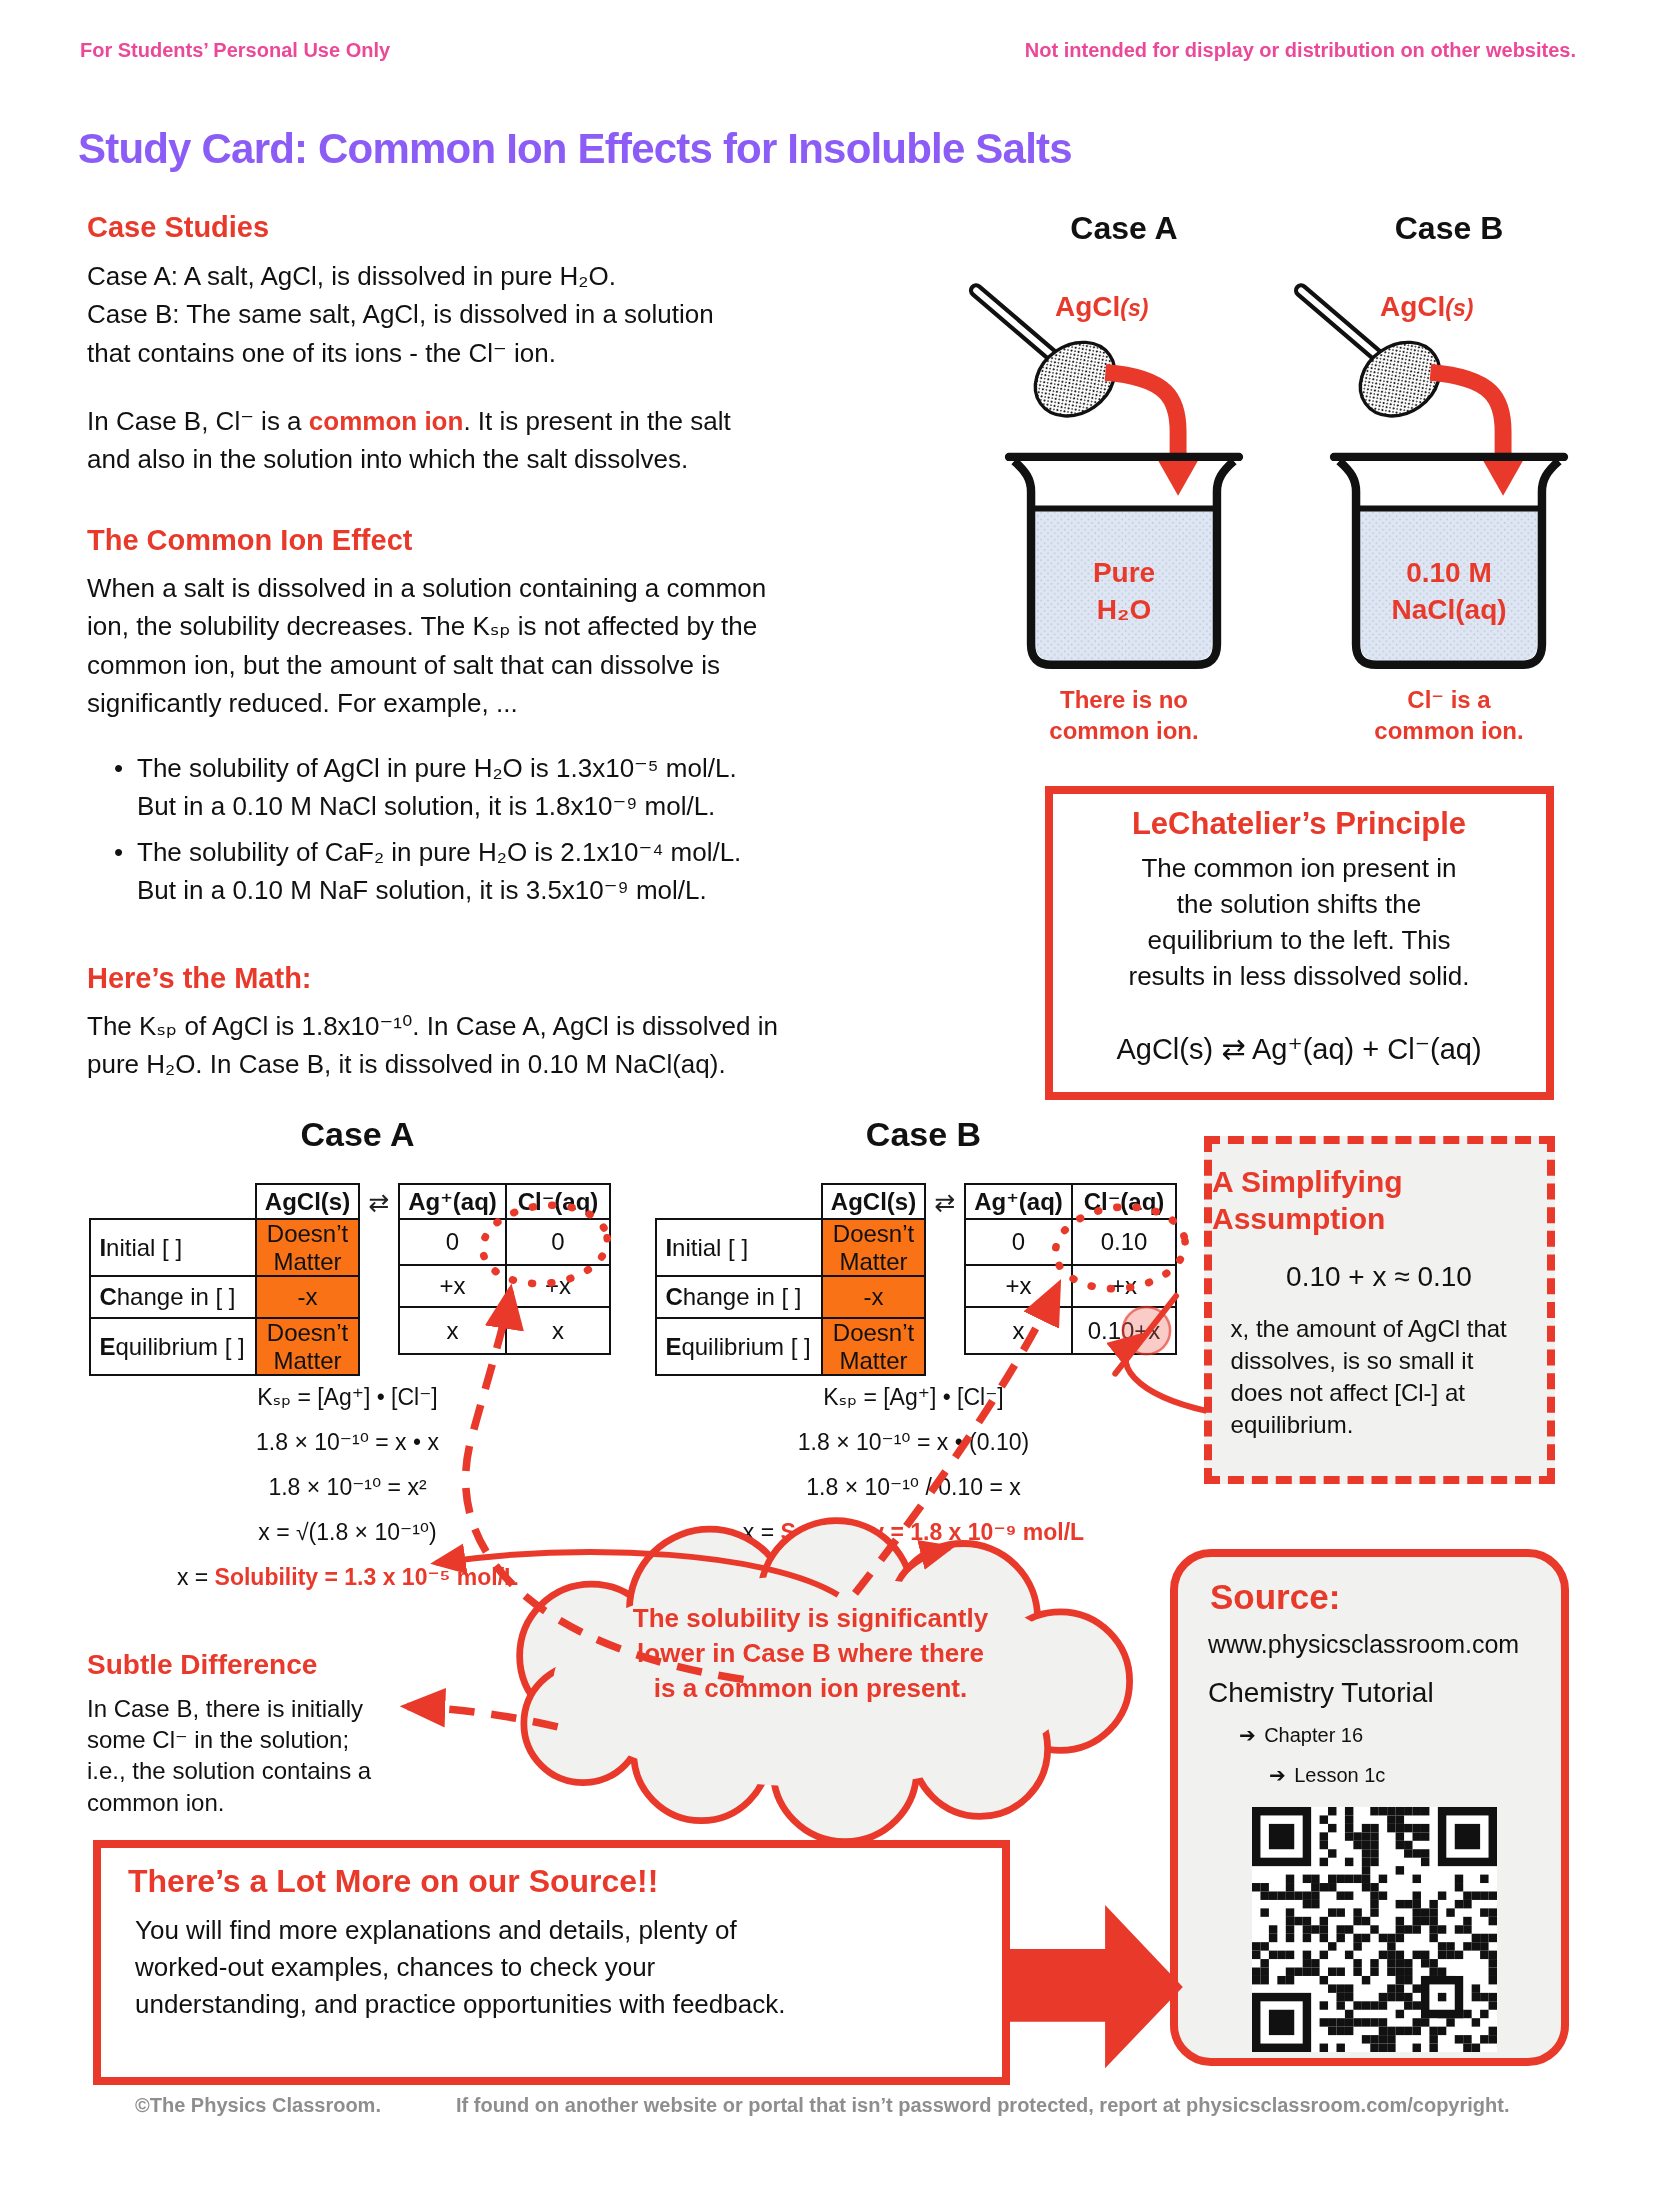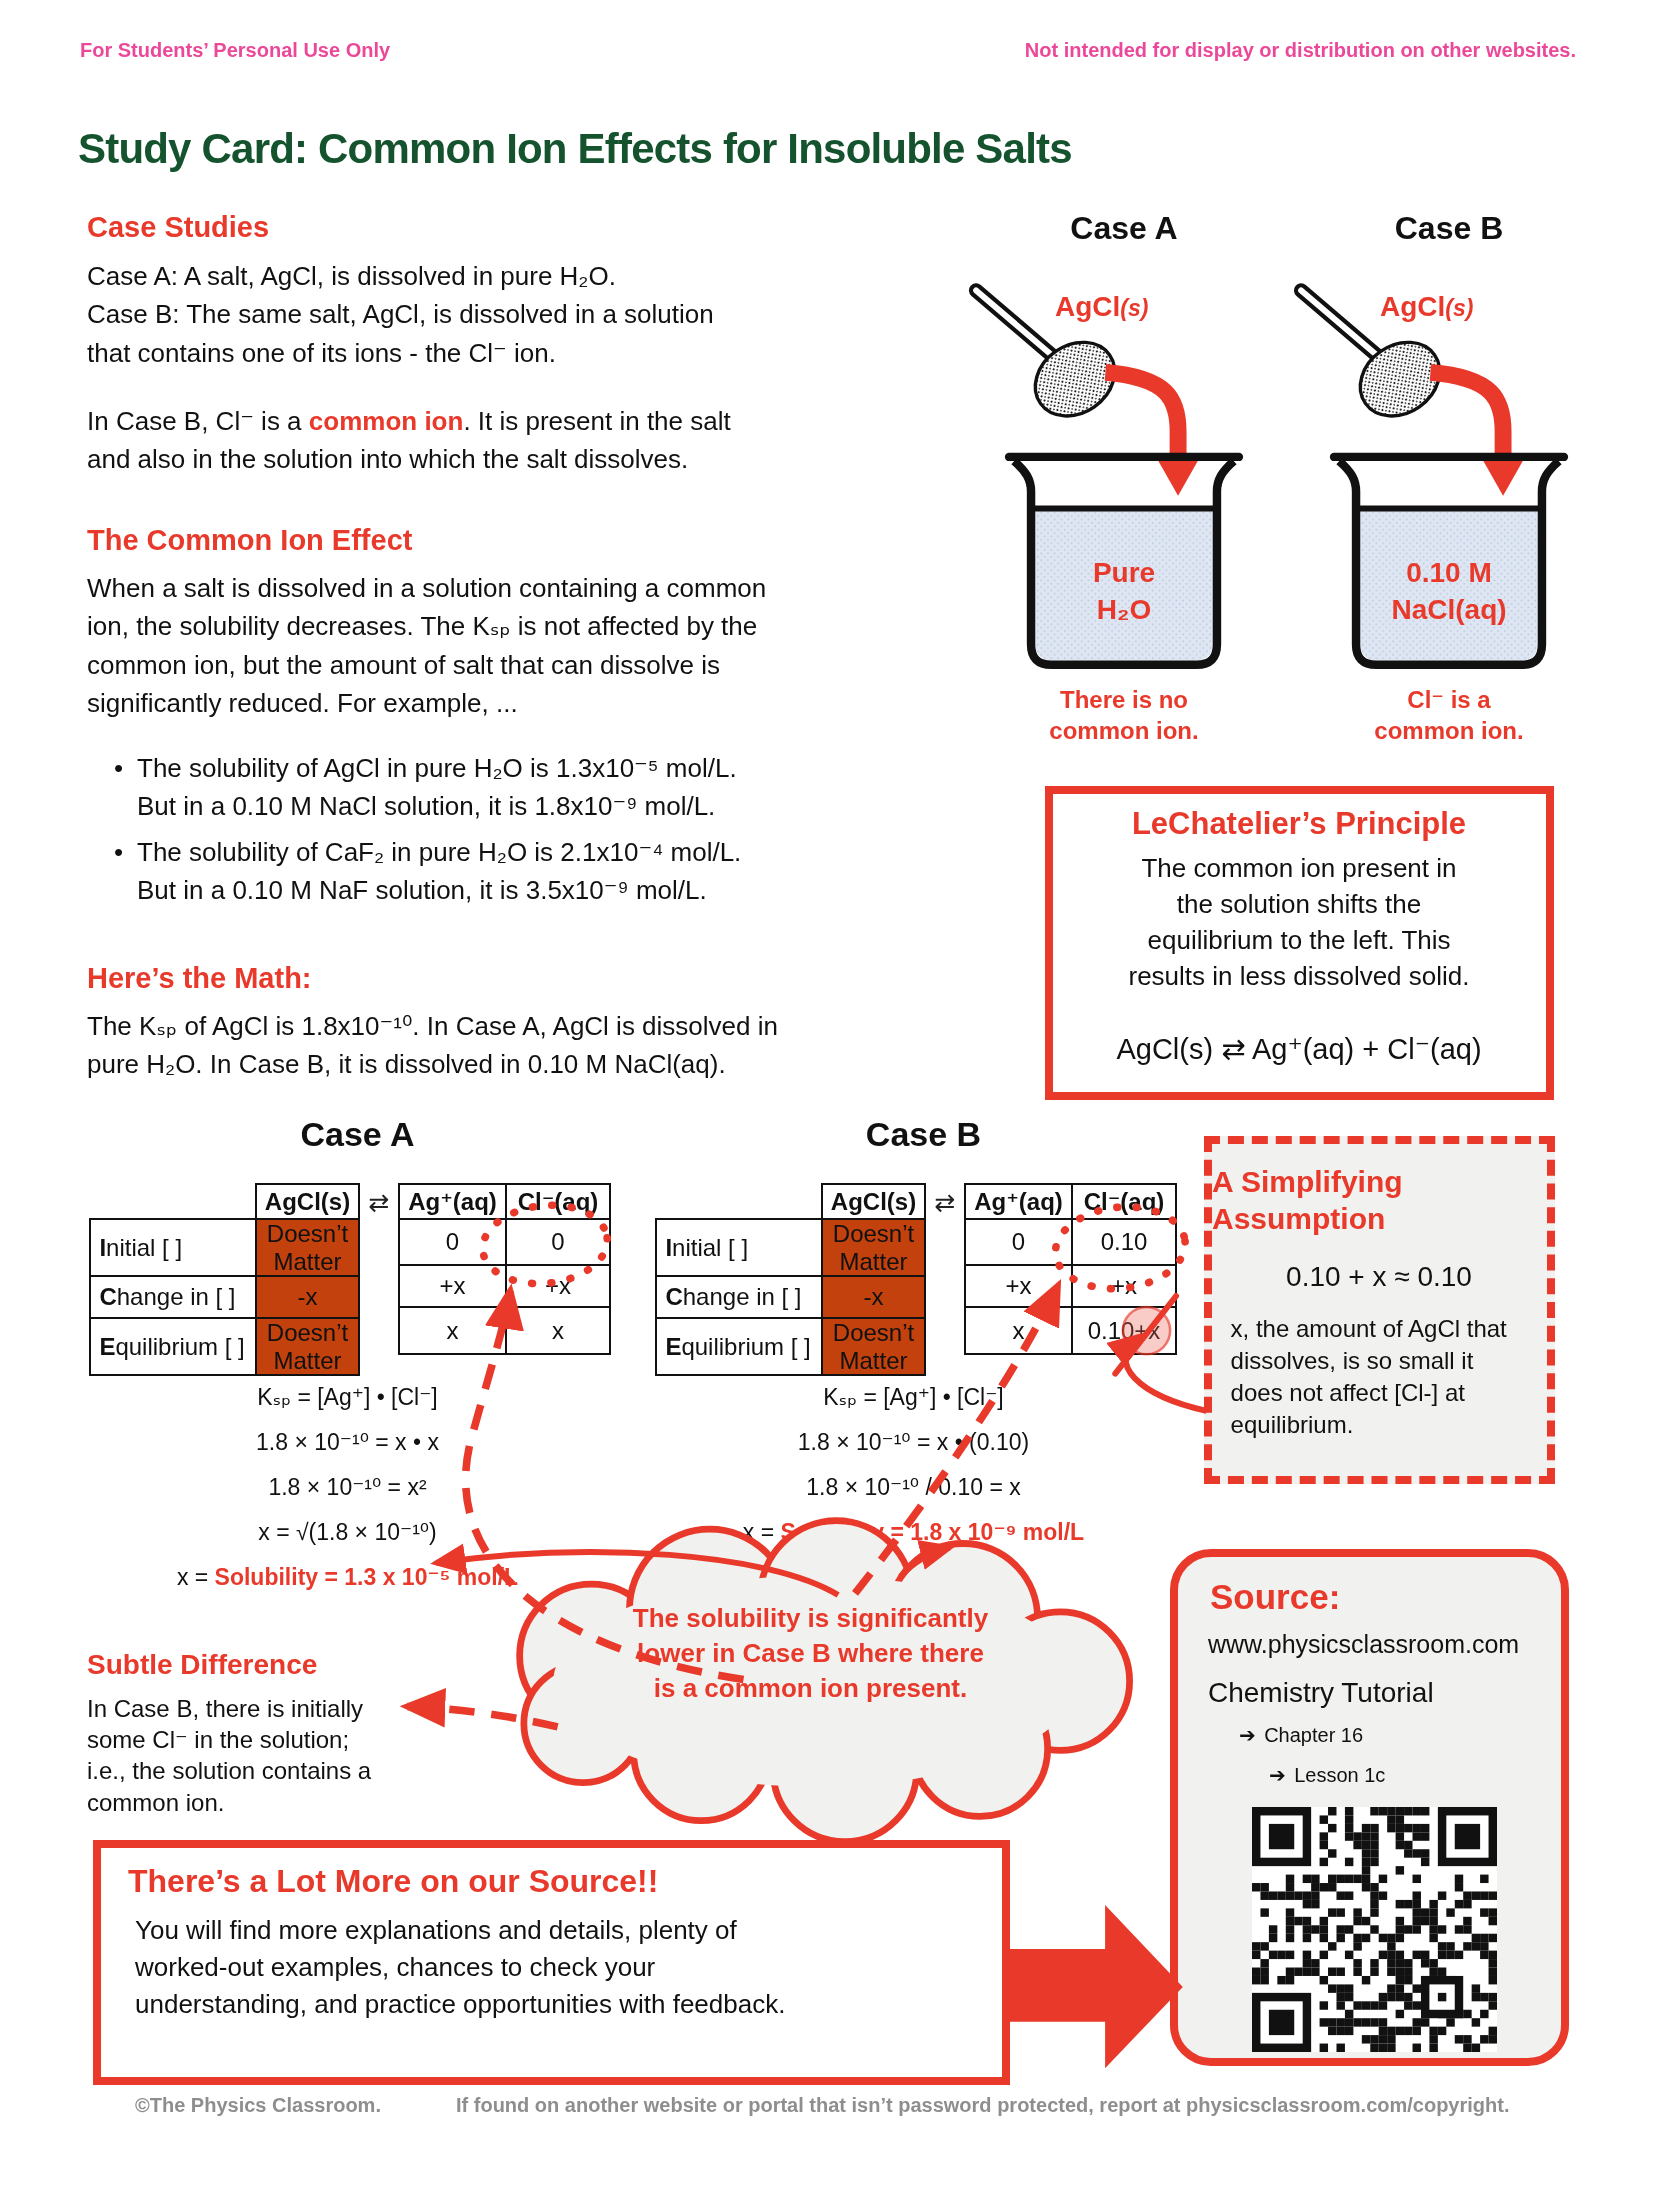--- a/index.html
+++ b/index.html
@@ -3,21 +3,21 @@
 <meta charset="utf-8">
 <style>
   html,body{margin:0;padding:0;background:#ffffff;}
   .page{position:relative;width:1656px;height:2205px;background:#fff;overflow:hidden;
         font-family:"Liberation Sans","DejaVu Sans",sans-serif;color:#111;}
   .abs{position:absolute;}
   .ml{white-space:pre-line;}
   .red{color:#e8392b;}
   .bold{font-weight:bold;}
   .gray-meta{color:#ec4899;font-weight:bold;font-size:20px;}
-  .h-title{font-size:42px;font-weight:bold;color:#14532d;letter-spacing:-0.8px;}
+  .h-title{font-size:42px;font-weight:bold;color:#8b5cf6;letter-spacing:-0.8px;}
   .h-sec{font-size:29px;font-weight:bold;color:#e8392b;}
   .body-txt{font-size:26px;line-height:1.48;color:#111;}
   .bullet-row{display:flex;align-items:flex-start;margin-bottom:6.8px;}
   .bullet-dot{width:37px;font-size:26px;line-height:1.48;text-align:center;flex:0 0 37px;}
   .bullet-txt{font-size:26px;line-height:1.48;}
   
   .case-fig{width:338px;height:558px;}
   .case-label{top:0;left:0;width:338px;text-align:center;font-size:32px;font-weight:bold;}
   .scoop-label{top:81px;left:100px;width:194px;font-size:28px;font-weight:bold;color:#e8392b;}
   .scoop-state{font-style:italic;font-size:23px;}
@@ -32,21 +32,21 @@
   .lech-eq{top:238px;left:0;width:492px;text-align:center;font-size:29px;color:#111;}
   
   .case-h{font-size:34px;font-weight:bold;text-align:center;width:253px;}
   .ice-wrap{display:flex;align-items:flex-start;}
   table.ice{border-collapse:collapse;}
   table.ice td{border:2.5px solid #111;box-sizing:border-box;text-align:center;vertical-align:middle;
                font-size:24px;padding:0;}
   td.noborder{border:none !important;background:transparent;}
   td.rlabel{text-align:left !important;padding-left:8.4px !important;width:166px;}
   td.rlabel::first-letter{font-weight:bold;}
-  td.graycell{background:#c2410c;font-size:16px;line-height:1.15;width:103px;}
+  td.graycell{background:#f97316;font-size:16px;line-height:1.15;width:103px;}
   td.hcell{font-weight:bold;width:103px;}
   .harpoon{width:38px;text-align:center;font-size:25px;color:#222;padding-top:5px;}
   .colA{width:107px;} .colB{width:104px;}
   .rh{height:35px;} .r1{height:46px;} .r2{height:42px;} .r3{height:47px;}
   
   .mathcol{width:517px;text-align:center;}
   .mathline{font-size:23px;color:#111;margin-bottom:18px;}
   .resultline{font-size:23px;}
   .resultline .res{color:#e8392b;font-weight:bold;}
   

